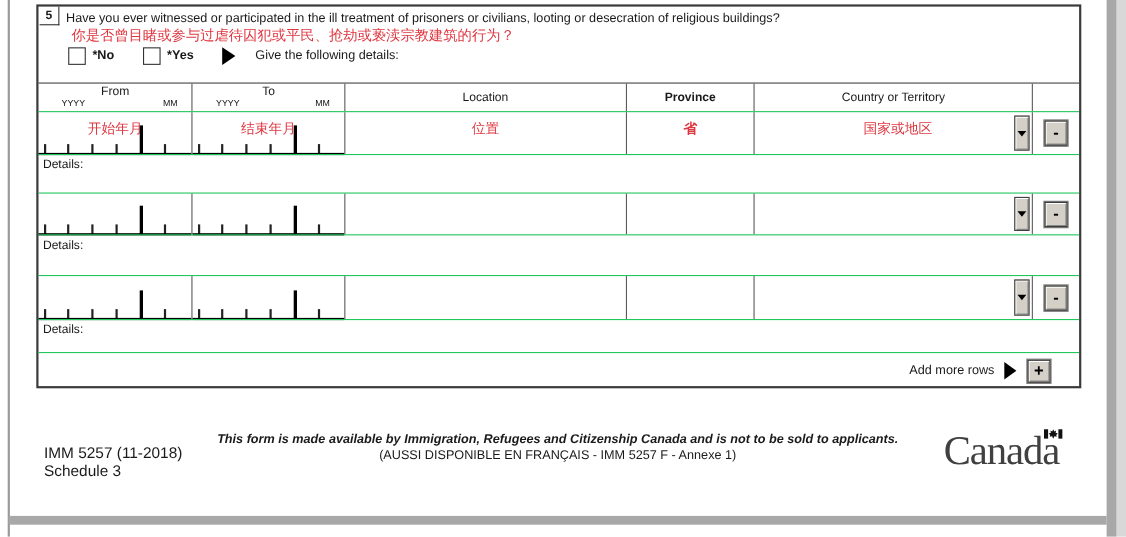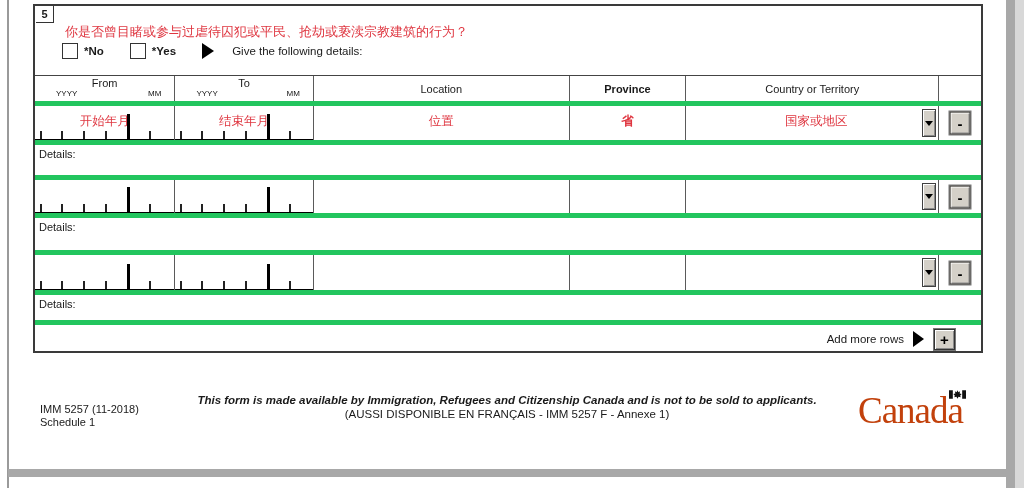--- a/index.html
+++ b/index.html
@@ -27,21 +27,21 @@
   .cb1 { margin-left:2px; } .cb-lab { margin-left:6px; font-weight:bold; }
   .cb2 { margin-left:26px; }
   .tri { width:0; height:0; border-left:12px solid #000; border-top:8px solid transparent;
          border-bottom:8px solid transparent; display:inline-block; }
   .ans-tri { margin-left:26px; }
   .prompt { margin-left:18px; }
 
   
   .tbl { border-top:1px solid #444; }
   .row { display:flex; position:relative; }
-  .row + .row { border-top:5px solid #22c55e; }
+  .row + .row { border-top:1px solid #22c55e; }
   .cell { position:relative; height:100%; }
   .cell + .cell { border-left:1px solid #5a5a5a; }
   .c-from { width:140px; } .c-to { width:139px; } .c-loc { width:257px; }
   .c-prov { width:117px;font-weight:bold; } .c-country { width:254px; } .c-act { width:43px; }
   .header-row { height:25px; }
   .hdr-main { text-align:center; font-size:11px; padding-top:1px; }
   .hdr-center { display:flex; align-items:center; justify-content:center; font-size:11px; }
   .ym { display:flex; justify-content:space-between; padding:0 13px 0 21px; font-size:8px; color:#111; }
   .entry1 { height:39px; } .entry2 { height:38px; } .entry3 { height:40px; }
   .det1 { height:35px; } .det2 { height:37px; } .det3 { height:30px; }
@@ -71,39 +71,40 @@
                width:21px; height:23px; }
   .plus-btn { width:21px; height:21px; }
 
   .details-row { font-size:11px; padding:3px 0 0 4px; display:flex; }
   .details-input { flex:1; }
 
   .addrow { display:flex; align-items:center; justify-content:flex-end; padding-right:26px; font-size:11.5px; }
   .add-tri { margin:0 10px 0 9px; border-left:11px solid #000; border-top:8px solid transparent; border-bottom:8px solid transparent; }
 
   
-  .f-left { position:absolute; left:40px; top:403px; font-size:11px; line-height:1.22; }
+  .f-left { position:absolute; left:40px; top:403px; font-size:14px; line-height:1.22; }
   .f-center { position:absolute; left:8px; width:998px; top:393px; text-align:center; font-size:11.5px; line-height:1.25; }
   .f-center .bold { font-weight:bold;font-style:italic; }
   .wordmark { position:absolute; left:858px; top:389px; font-family:"Liberation Serif",serif;
-              font-size:37px; letter-spacing:-1px; color:#c2410c; }
+              font-size:37px; letter-spacing:-1px; color:#404040; }
   .wm-inner { position:relative; display:inline-block; }
   .flag { position:absolute; right:-3px; top:1px; width:17px; height:9px; }
 
   :root { --red:#df3640; }
 </style>
 </head>
 <body>
 
 <div class="viewport">
 
   <div class="formbox">
 
     <div class="qsection">
       <div class="qnum">5</div>
+      <div class="qtext-en">Have you ever witnessed or participated in the ill treatment of prisoners or civilians, looting or desecration of religious buildings?</div>
       <div class="qtext-zh">你是否曾目睹或参与过虐待囚犯或平民、抢劫或亵渎宗教建筑的行为？</div>
       <div class="answer-row">
         <span class="cb cb1"></span>
         <span class="cb-lab">*No</span>
         <span class="cb cb2"></span>
         <span class="cb-lab">*Yes</span>
         <span class="tri ans-tri"></span>
         <span class="prompt">Give the following details:</span>
       </div>
     </div>
@@ -253,21 +254,21 @@
         <span>Add more rows</span>
         <span class="tri add-tri"></span>
         <div class="sq-btn plus-btn">+</div>
       </div>
 
     </div>
   </div>
 
   <div class="f-left">
     <div>IMM 5257 (11-2018)</div>
-    <div>Schedule 1</div>
+    <div>Schedule 3</div>
   </div>
   <div class="f-center">
     <div class="bold">This form is made available by Immigration, Refugees and Citizenship Canada and is not to be sold to applicants.</div>
     <div>(AUSSI DISPONIBLE EN FRANÇAIS - IMM 5257 F - Annexe 1)</div>
   </div>
   <div class="wordmark">
     <span class="wm-inner"><span>Canada</span><svg class="flag" viewBox="0 0 20 10" xmlns="http://www.w3.org/2000/svg">
           <rect x="0" y="0" width="4.5" height="10" fill="#111"></rect>
           <rect x="15.5" y="0" width="4.5" height="10" fill="#111"></rect>
           <path d="M10 0 l1.1 2.3 2-1.1 -0.6 2.6 2.4 0.6 -1.7 1.7 0.5 2 -2.5-0.6 -1.2 2.5 -1.2-2.5 -2.5 0.6 0.5-2 -1.7-1.7 2.4-0.6 -0.6-2.6 2 1.1 z" fill="#111"></path>

